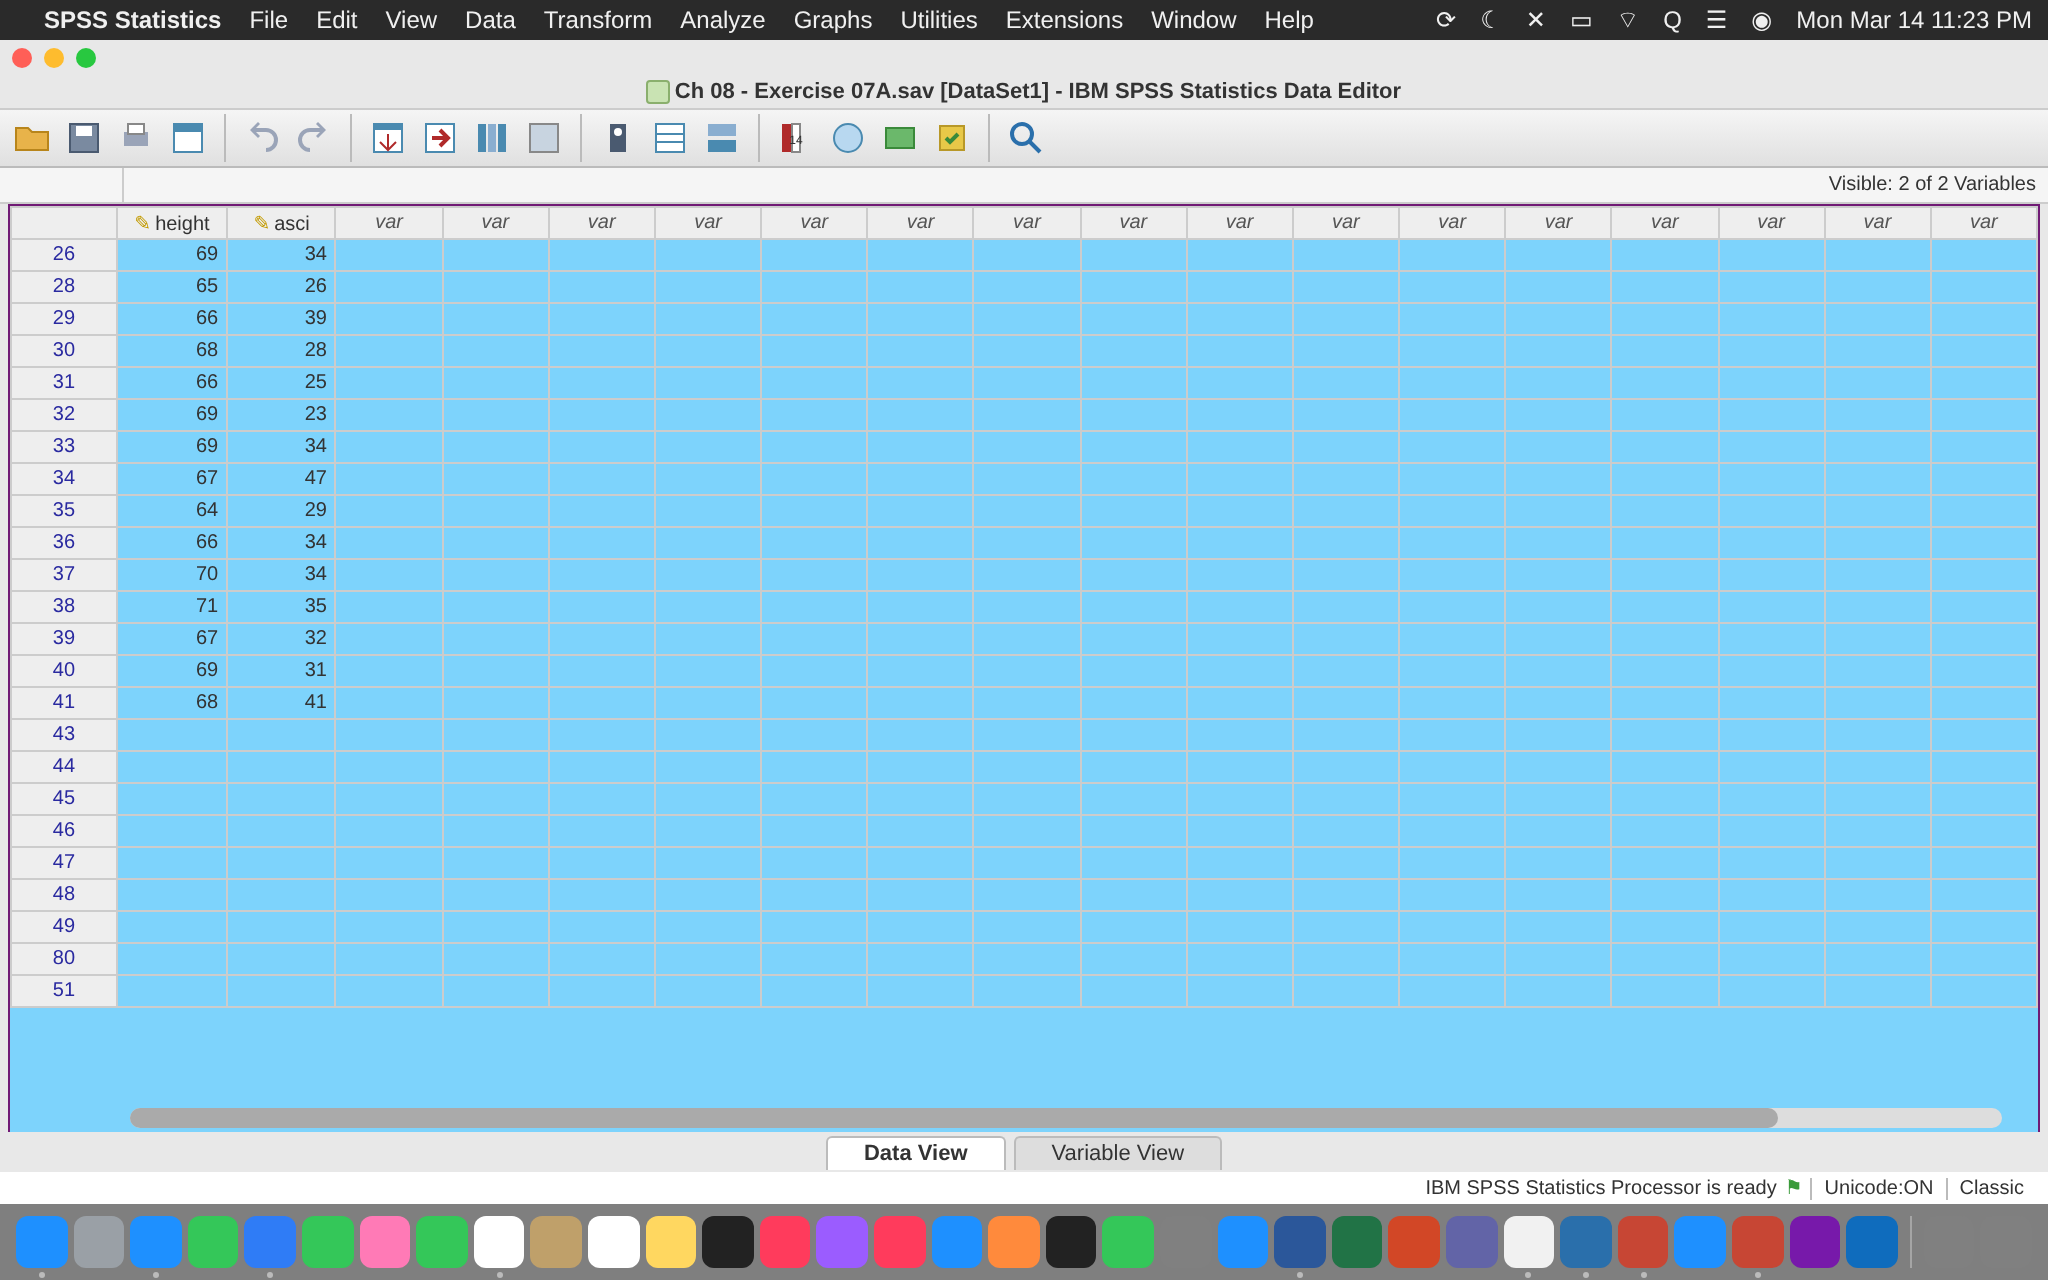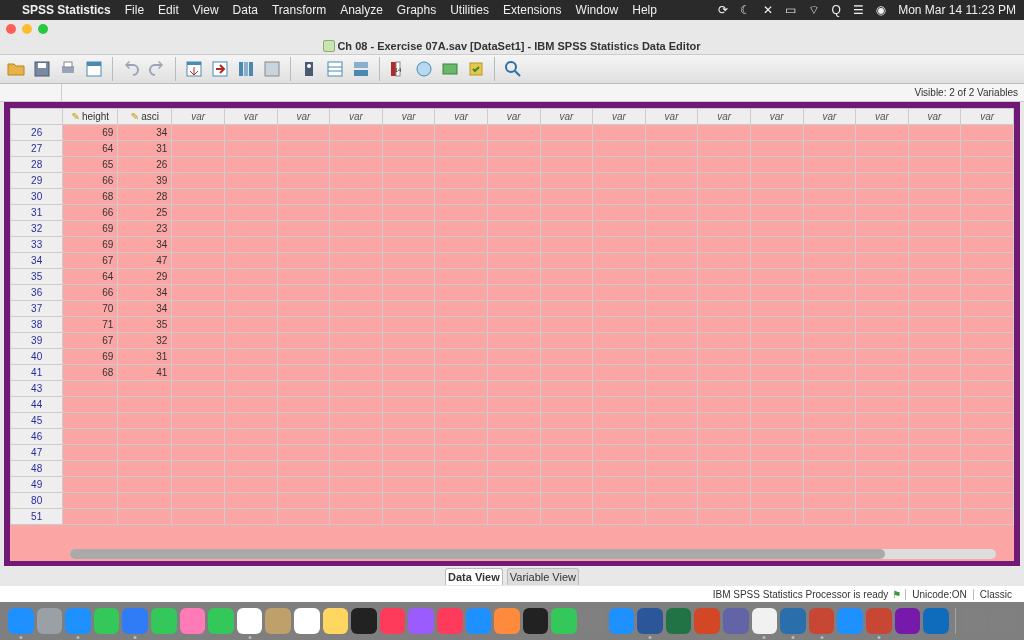--- a/index.html
+++ b/index.html
@@ -29,39 +29,39 @@
   .toolbar .btn { width: 24px; height: 24px; display: flex; align-items: center; justify-content: center; border-radius: 2px; }
   .toolbar .btn svg { width: 20px; height: 20px; }
   
   
   .visiblebar { height: 18px; background: #f5f5f5; border-bottom: 1px solid #ccc; display: flex; align-items: center; font-size: 10px; }
   .visiblebar .placeholder { flex: 0 0 62px; border-right: 1px solid #ccc; height: 100%; }
   .visiblebar .spacer { flex: 1; }
   .visiblebar .txt { padding: 0 6px; color: #333; }
   
   
-  .gridwrap { position: absolute; top: 102px; left: 4px; right: 4px; bottom: 73px; background: #fca5a5; border: 6px solid #701a75; overflow: hidden; }
+  .gridwrap { position: absolute; top: 102px; left: 4px; right: 4px; bottom: 73px; background: #7dd3fc; border: 1px solid #701a75; overflow: hidden; }
   table.grid { border-collapse: collapse; font-size: 10px; color: #333; table-layout: fixed; }
   table.grid th, table.grid td { border: 1px solid #ccc; height: 16px; padding: 0 4px; }
   table.grid thead th { background: #eee; font-weight: normal; font-style: italic; color: #555; text-align: center; position: sticky; top: 0; }
   table.grid thead th.defined { font-style: normal; color: #333; }
   table.grid thead th .pencil { color: #c39b00; margin-right: 2px; font-style: normal; }
   table.grid tbody th { background: #eee; color: #2a2aa0; font-weight: normal; text-align: center; width: 56px; position: sticky; left: 0; }
   table.grid td { text-align: right; }
   .colrownum { width: 56px; }
   .coldata { width: 56px; }
   
   .gridinner { position: absolute; inset: 0; overflow: auto; }
   
   .hscroll { position: absolute; left: 60px; right: 18px; bottom: 2px; height: 10px; background: #ddd; border-radius: 5px; }
   .hscroll .thumb { position: absolute; left: 0; width: 88%; top: 0; bottom: 0; background: #aaa; border-radius: 5px; }
   
   
   .tabs { position: absolute; left: 0; right: 0; bottom: 54px; height: 20px; display: flex; align-items: center; justify-content: center; gap: 4px; background: #e8e8e8; }
-  .tabs .tab { padding: 2px 2px; font-size: 11px; border-radius: 3px 3px 0 0; background: #ddd; border: 1px solid #bbb; border-bottom: none; color: #333; }
+  .tabs .tab { padding: 2px 18px; font-size: 11px; border-radius: 3px 3px 0 0; background: #ddd; border: 1px solid #bbb; border-bottom: none; color: #333; }
   .tabs .tab.active { background: #fff; font-weight: bold; }
   
   
   .statusbar { position: absolute; left: 0; right: 0; bottom: 38px; height: 16px; background: #ffffff; display: flex; align-items: center; font-size: 10px; color: #333; padding: 0 6px; }
   .statusbar .fill { flex: 1; }
   .statusbar .readyicon { color: #3a9b3a; margin: 0 4px; }
   .statusbar .cell { border-left: 1px solid #bbb; padding: 0 6px; }
   
   
   .dock { position: absolute; left: 0; right: 0; bottom: 0; height: 38px; background: rgba(40,40,40,0.55); display: flex; align-items: center; justify-content: center; gap: 3px; padding: 0 8px; }
@@ -254,41 +254,20 @@
             <th class="coldata">var</th>
             <th class="coldata">var</th>
             <th class="coldata">var</th>
           </tr>
         </thead>
         <tbody>
           <tr>
             <th>26</th>
             <td>69</td>
             <td>34</td>
-            <td></td>
-            <td></td>
-            <td></td>
-            <td></td>
-            <td></td>
-            <td></td>
-            <td></td>
-            <td></td>
-            <td></td>
-            <td></td>
-            <td></td>
-            <td></td>
-            <td></td>
-            <td></td>
-            <td></td>
-            <td></td>
-          </tr>
-          <tr>
-            <th>27</th>
-            <td>64</td>
-            <td>31</td>
             <td></td>
             <td></td>
             <td></td>
             <td></td>
             <td></td>
             <td></td>
             <td></td>
             <td></td>
             <td></td>
             <td></td>

